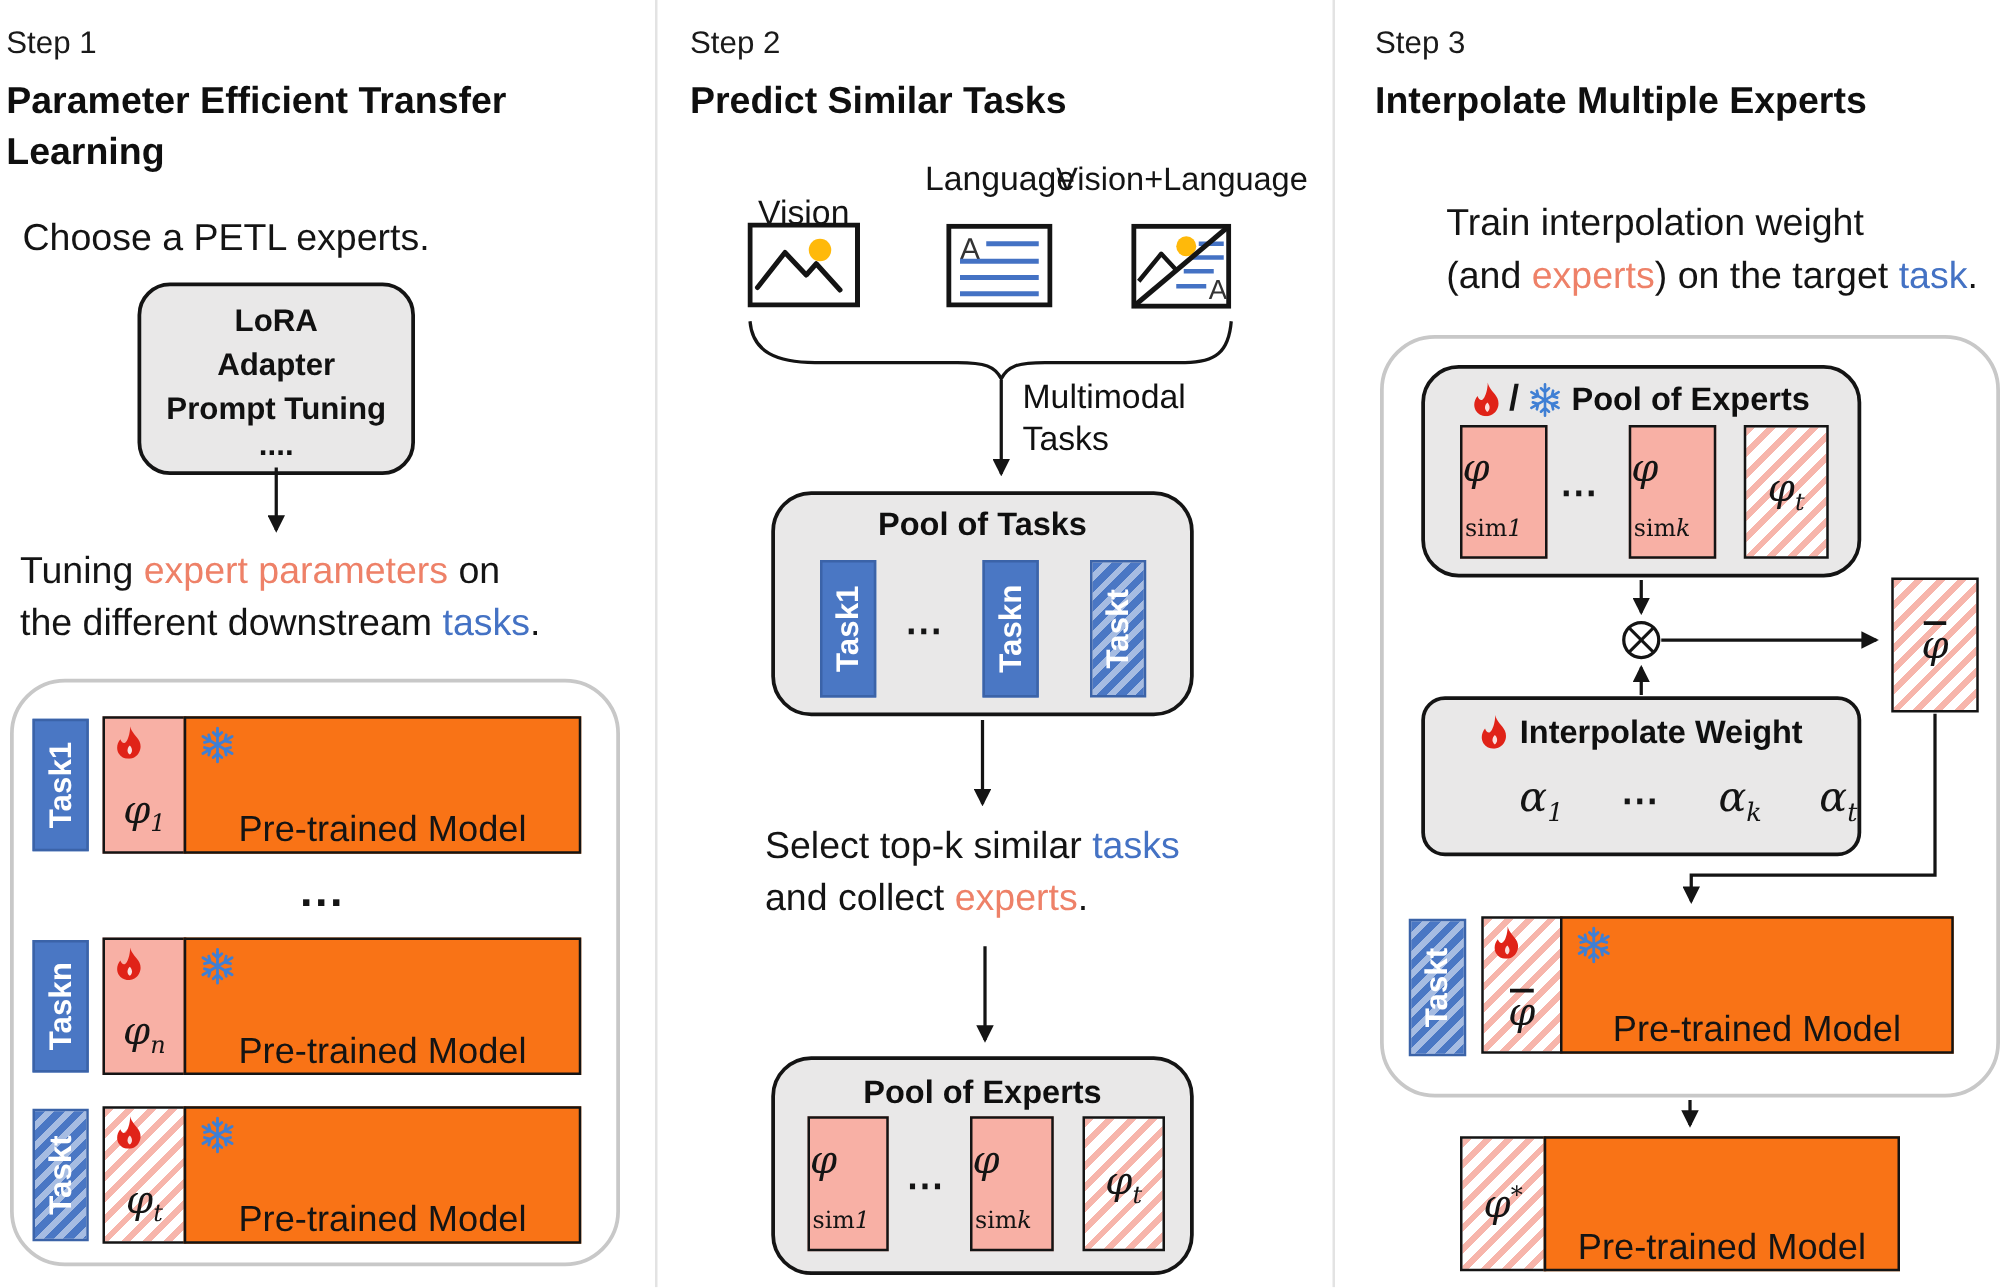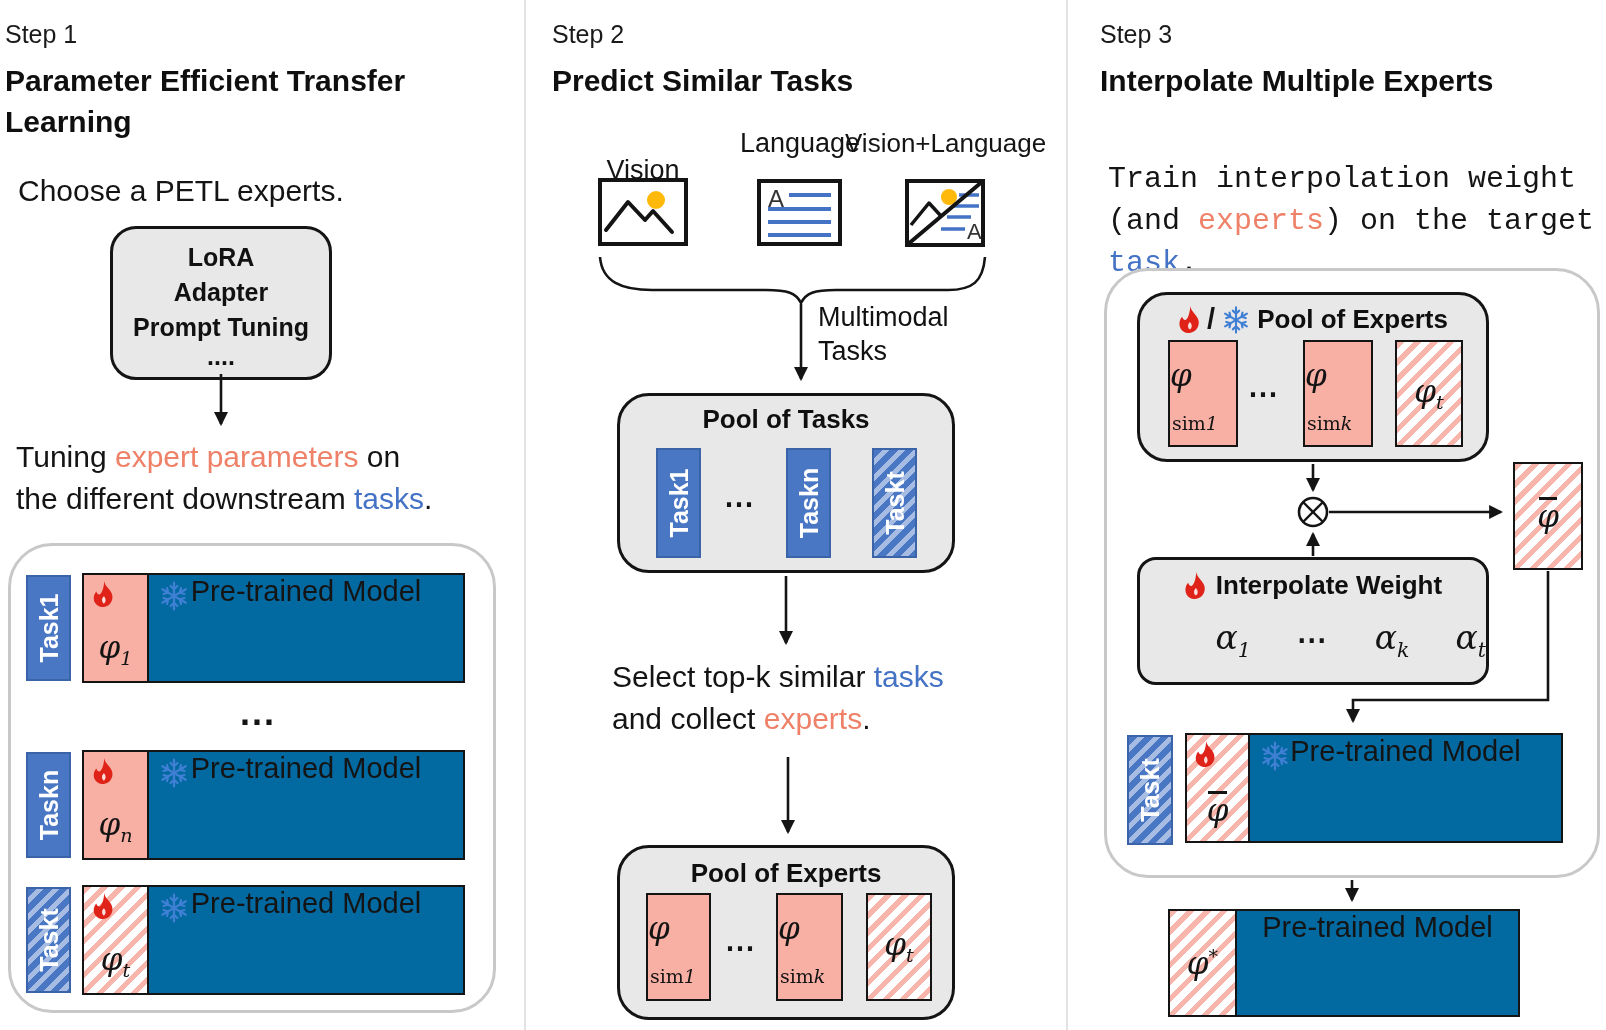--- a/index.html
+++ b/index.html
@@ -15,22 +15,22 @@
   .graybox{background:#E9E8E8;border:3px solid #141414;border-radius:26px;box-sizing:border-box;}
   .container{background:#ffffff;border:3px solid #C8C8C8;border-radius:44px;box-sizing:border-box;}
   .petl-lines{display:flex;flex-direction:column;justify-content:center;align-items:center;height:100%;gap:2px;}
   .petl-line{font-size:25px;font-weight:bold;line-height:33px;}
   .taskbox{background:#4A77C4;border:2px solid #3B63A8;box-sizing:border-box;}
   .taskbox.hatch{background:repeating-linear-gradient(135deg,#4A77C4 0 6px,#A6BCE2 6px 11px);}
   .vtext{position:absolute;left:50%;top:50%;transform:translate(-50%,-50%) rotate(-90deg);
          color:#fff;font-weight:bold;font-size:25px;white-space:nowrap;}
   .expertbox{background:#F8B0A5;border:2.5px solid #141414;box-sizing:border-box;}
   .expertbox.hatch{background:repeating-linear-gradient(135deg,#F7B5AB 0 5px,#ffffff 5px 12px);}
-  .modelbox{background:#0369a1;border:2.5px solid #141414;box-sizing:border-box;
-            display:flex;align-items:flex-start;justify-content:center;font-size:29px;color:#141414;}
+  .modelbox{background:#f97316;border:2.5px solid #141414;box-sizing:border-box;
+            display:flex;align-items:flex-end;justify-content:center;font-size:29px;color:#141414;}
   .math{font-family:"DejaVu Serif",serif;font-style:italic;color:#141414;}
   .msub{font-size:0.62em;font-style:italic;}
   .msup{font-size:0.62em;}
   .ss{display:inline-flex;align-items:flex-start;margin-left:2px;
       font-size:19px;line-height:15px;font-style:normal;vertical-align:-8px;}
   .ss .sub{font-style:italic;}
   .bar{position:relative;display:inline-block;}
   .bar::after{content:"";position:absolute;left:8%;right:8%;top:-1px;height:2.5px;background:#141414;}
   .phimain{font-size:31px;}
   .centerlbl{position:absolute;left:0;right:0;display:flex;align-items:center;justify-content:center;}
@@ -228,21 +228,21 @@
   </div>
   <div class="abs expertbox hatch" style="left:866px;top:893px;width:66px;height:108px;">
     <div class="centerlbl" style="top:0;bottom:0;">
       <span class="math phimain"><span>φ</span><sub class="msub">t</sub></span>
     </div>
   </div>
 
   <div class="abs steplabel" style="left:1100px;top:20px;">Step 3</div>
   <div class="abs coltitle" style="left:1100px;top:60px;width:500px;">Interpolate Multiple Experts</div>
 
-  <div class="abs bodytext" style="left:1108px;top:158px;font-family:Liberation Mono, monospace;">
+  <div class="abs bodytext" style="left:1157px;top:158px;">
     <div>Train interpolation weight</div>
     <div><span>(and </span><span class="orange">experts</span><span>) on the target </span><span class="blue">task</span><span>.</span></div>
   </div>
 
   <div class="abs container" style="left:1104px;top:268px;width:496px;height:610px;"></div>
 
   <div class="abs graybox" style="left:1137px;top:292px;width:352px;height:170px;border-radius:30px;">
     <div class="hdrrow" style="top:8px;">
       <svg width="22" height="27" viewBox="0 0 18 22">
           <use href="#flame" xlink:href="#flame"></use>

